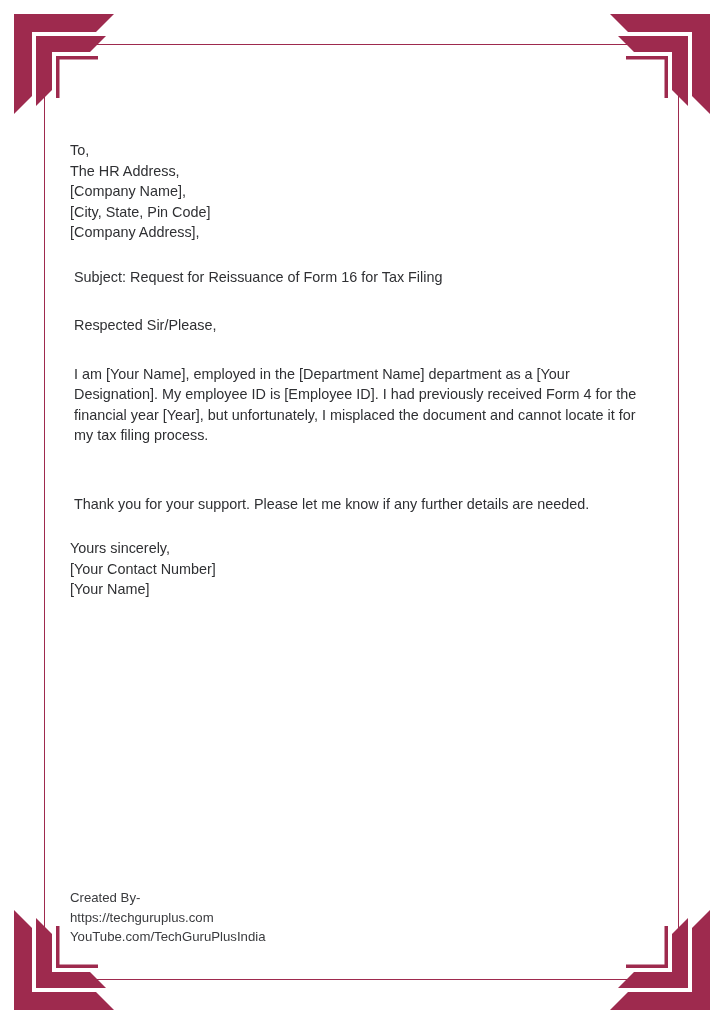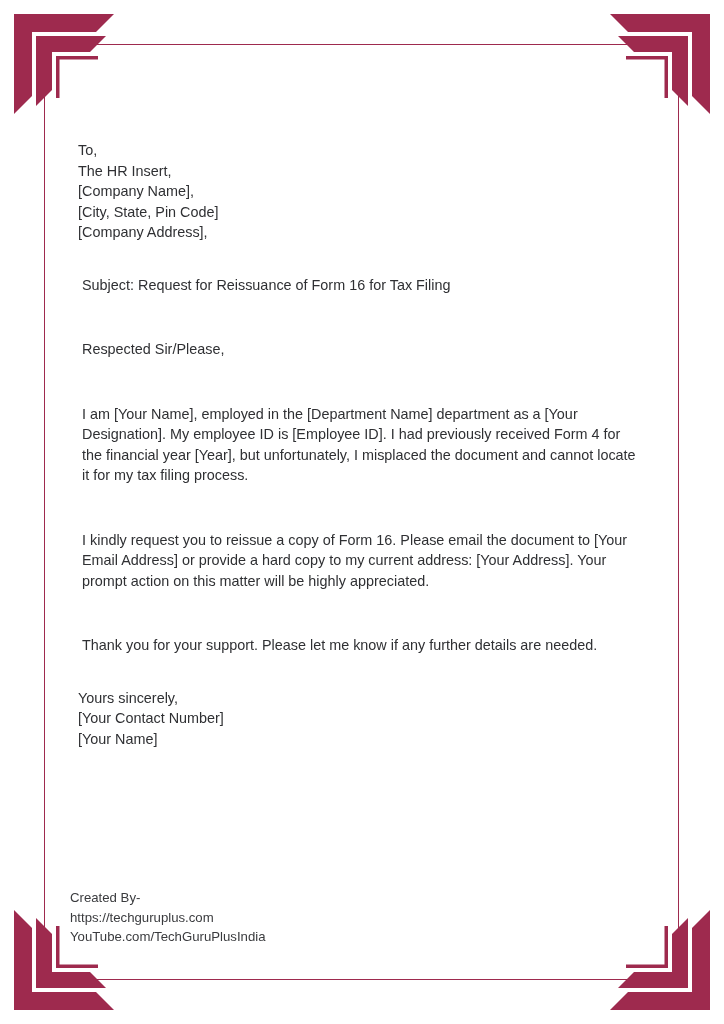--- a/index.html
+++ b/index.html
@@ -51,27 +51,27 @@
     width: 580px;
   }
 
   .block {
     font-size: 14.4px;
     line-height: 20.5px;
     color: #2f3033;
     letter-spacing: 0.0px;
   }
 
-  .block .line { display: block; white-space: pre-wrap; margin-left: 8px; }
+  .block .line { display: block; white-space: pre-wrap; }
 
   .para {
     font-size: 14.4px;
     line-height: 20.5px;
     color: #2f3033;
-    margin: 12px;
+    margin: 4px;
   }
 
   .gap-sm  { height: 20px; }
   .gap-md  { height: 20px; }
 
   .footer {
     position: absolute;
     left: 70px;
     top: 888px;
     font-size: 13.2px;
@@ -116,41 +116,40 @@
       <path d="M8 8 L108 8 L90 26 L26 26 L26 90 L8 108 Z" fill="#9e2a4e"></path>
       <path d="M30 30 L100 30 L84 46 L46 46 L46 84 L30 100 Z" fill="#9e2a4e"></path>
       <path d="M50 50 L92 50 L92 53.5 L53.5 53.5 L53.5 92 L50 92 Z" fill="#9e2a4e"></path>
     </svg>
   </div>
 
   <div class="content">
 
     <div class="block">
       <span class="line">To,</span>
-      <span class="line">The HR Insert,</span>
+      <span class="line">The HR Address,</span>
       <span class="line">[Company Name],</span>
       <span class="line">[City, State, Pin Code]</span>
       <span class="line">[Company Address],</span>
     </div>
 
     <div class="gap-sm"></div>
 
     <p class="para">Subject: Request for Reissuance of Form 16 for Tax Filing</p>
 
     <div class="gap-sm"></div>
 
     <p class="para">Respected Sir/Please,</p>
 
     <div class="gap-sm"></div>
 
     <p class="para">I am [Your Name], employed in the [Department Name] department as a [Your Designation]. My employee ID is [Employee ID]. I had previously received Form 4 for the financial year [Year], but unfortunately, I misplaced the document and cannot locate it for my tax filing process.</p>
 
     <div class="gap-md"></div>
 
-    <p class="para">I kindly request you to reissue a copy of Form 16. Please email the document to [Your Email Address] or provide a hard copy to my current address: [Your Address]. Your prompt action on this matter will be highly appreciated.</p>
 
     <div class="gap-md"></div>
 
     <p class="para">Thank you for your support. Please let me know if any further details are needed.</p>
 
     <div class="gap-md"></div>
 
     <div class="block">
       <span class="line">Yours sincerely,</span>
       <span class="line">[Your Contact Number]</span>

